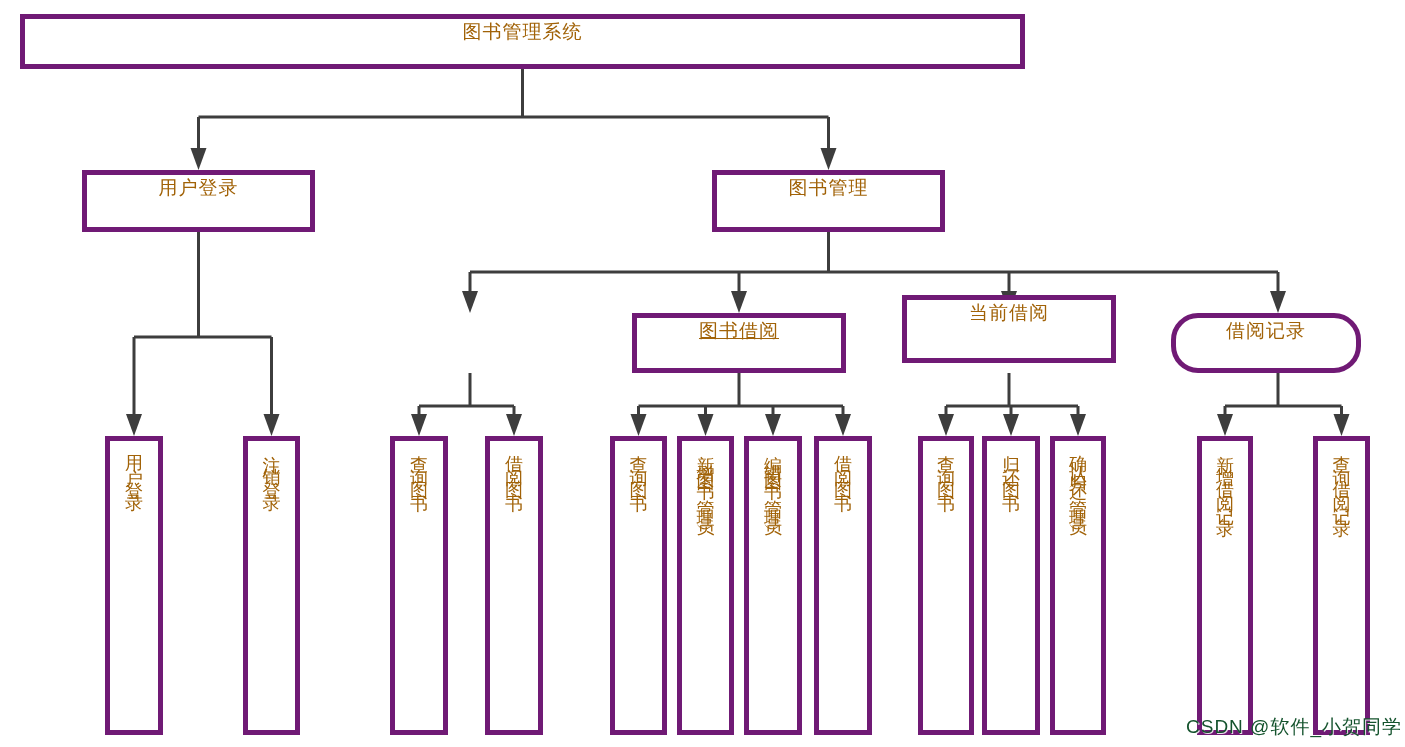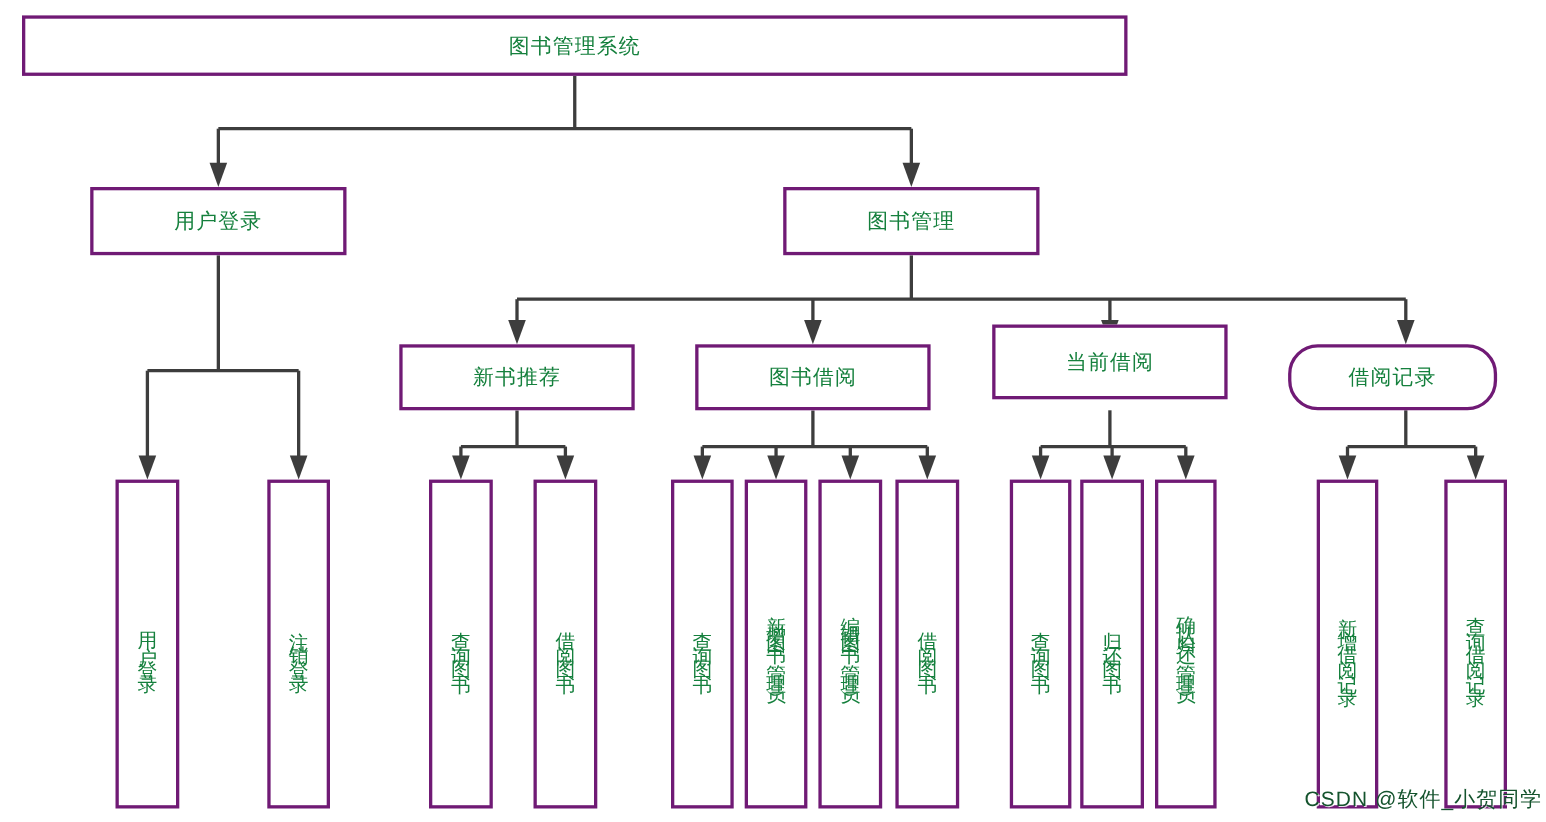--- a/index.html
+++ b/index.html
@@ -9,24 +9,24 @@
     height: 747px;
     background: #ffffff;
     font-family: "Liberation Sans", "DejaVu Sans", sans-serif;
     overflow: hidden;
   }
   #wires { position: absolute; left: 0; top: 0; width: 1405px; height: 747px; }
   .node {
     position: absolute;
     box-sizing: border-box;
     background: #ffffff;
-    border: 3px solid #701a75;
-    color: #15803d;
+    border: 5px solid #701a75;
+    color: #a16207;
     display: flex;
-    align-items: center;
+    align-items: flex-start;
     justify-content: center;
     text-align: center;
   }
   .node.h { font-size: 19px; letter-spacing: 1px; }
   .node.root { font-size: 19px; letter-spacing: 1px; }
   .node.v { font-size: 18px; }
   .vtext {
     writing-mode: vertical-rl;
     letter-spacing: 13px;
     line-height: 1;
@@ -122,24 +122,21 @@
     <span>图书管理系统</span>
   </div>
 
   <div class="node h" style="left:82px; top:170px; width:233px; height:62px;">
     <span>用户登录</span>
   </div>
   <div class="node h" style="left:712px; top:170px; width:233px; height:62px;font-family:Liberation Mono, monospace;">
     <span>图书管理</span>
   </div>
 
-  <div class="node h" style="left:363px; top:313px; width:214px; height:60px;">
-    <span>新书推荐</span>
-  </div>
-  <div class="node h" style="left:632px; top:313px; width:214px; height:60px;">
+  <div class="node h" style="left:632px; top:313px; width:214px; height:60px;text-decoration:underline;">
     <span>图书借阅</span>
   </div>
   <div class="node h" style="left:902px; top:295px; width:214px; height:68px;">
     <span>当前借阅</span>
   </div>
   <div class="node h" style="left:1171px; top:313px; width:190px; height:60px;border-radius:27px;">
     <span>借阅记录</span>
   </div>
 
   <div class="node v" style="left:105px; top:436px; width:58px; height:299px;">

